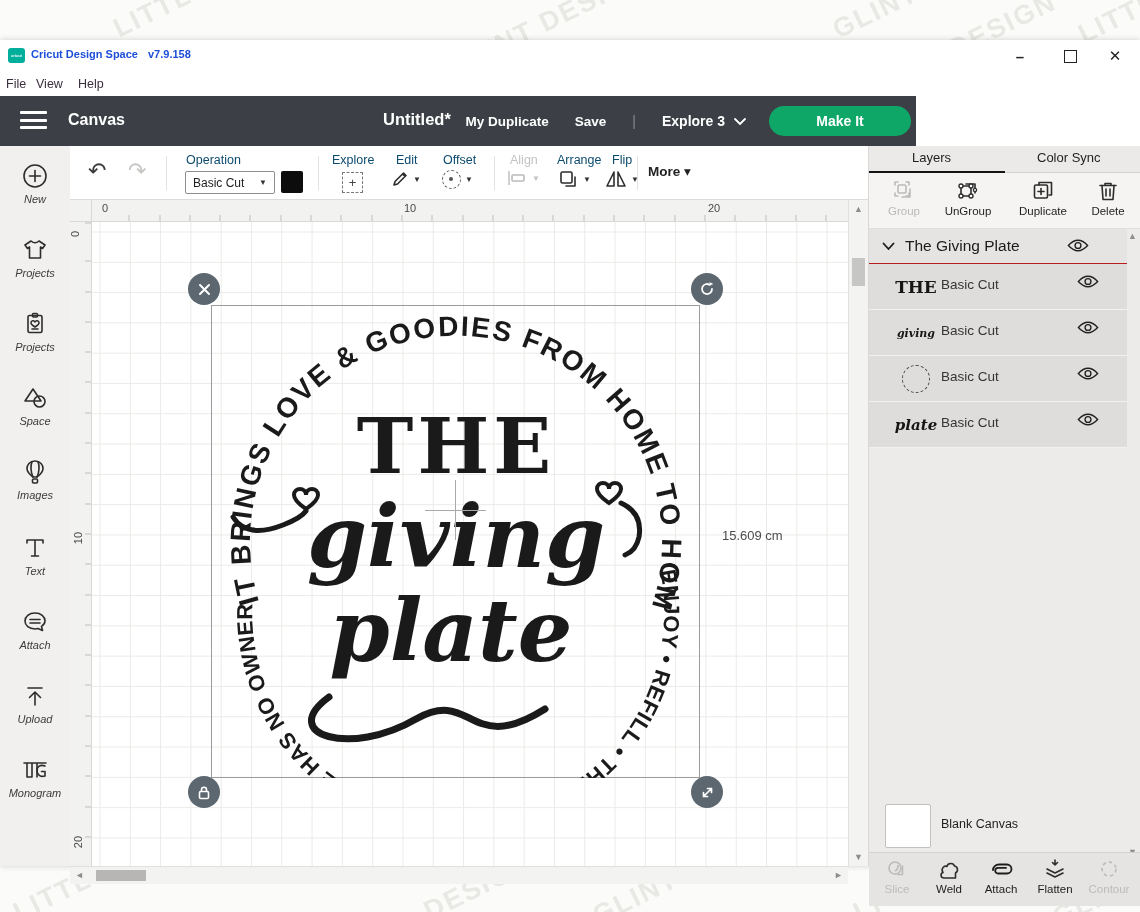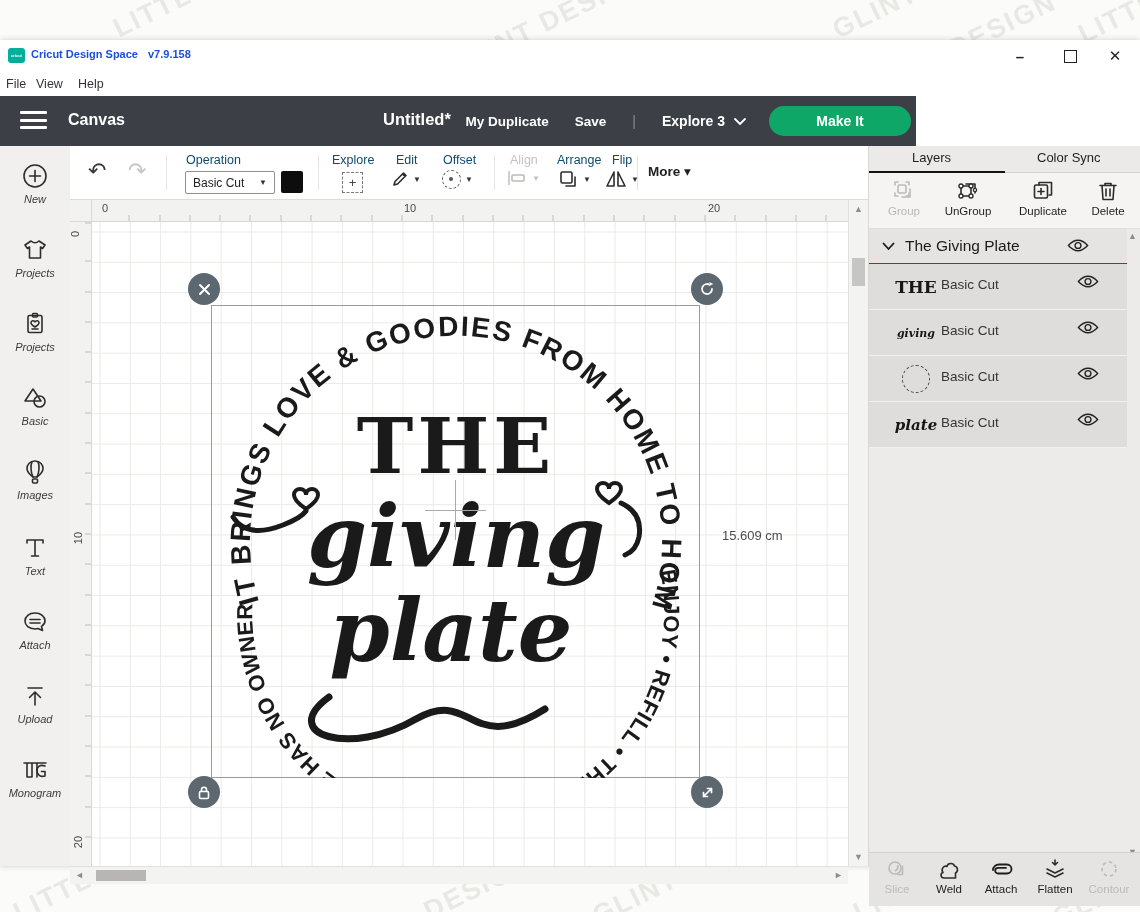--- a/index.html
+++ b/index.html
@@ -203,21 +203,21 @@
           <path d="M14 12 c-1-2-4-1.4-4 .7 c0 1.7 2.4 3.2 4 4.3 c1.6-1.1 4-2.6 4-4.3 c0-2.1-3-2.7-4-.7 Z" class="ic-stroke" stroke-width="1.3"></path>
           <line x1="11" y1="19" x2="17" y2="19" class="ic-stroke" stroke-width="1.3"></line>
         </svg>
       <div class="side-label">Projects</div>
     </div>
     <div class="side-item" style="top:238px">
       <svg width="28" height="28" viewBox="0 0 28 28">
           <path d="M12 5 L20 17 H4 Z" class="ic-stroke"></path>
           <circle cx="18.5" cy="17.5" r="5.5" class="ic-stroke"></circle>
         </svg>
-      <div class="side-label">Basic</div>
+      <div class="side-label">Space</div>
     </div>
     <div class="side-item" style="top:312px">
       <svg width="28" height="28" viewBox="0 0 28 28">
           <path d="M14 3 C8.5 3 6 7 6 10.5 C6 14.5 10 17.5 12 19 H16 C18 17.5 22 14.5 22 10.5 C22 7 19.5 3 14 3 Z" class="ic-stroke"></path>
           <path d="M11 3.8 C9.5 7 9.5 14 12 19 M17 3.8 C18.5 7 18.5 14 16 19" class="ic-stroke" stroke-width="1.1"></path>
           <rect x="11.5" y="21" width="5" height="4" rx="1" class="ic-stroke"></rect>
         </svg>
       <div class="side-label">Images</div>
     </div>
     <div class="side-item" style="top:388px">
@@ -491,20 +491,24 @@
             <circle cx="12" cy="8" r="3.2" fill="none" stroke="#222" stroke-width="1.5"></circle>
           </svg>
       </span>
     </div>
 
     <div class="rscroll">
       <span class="scr-arrow" style="left:0;top:2px">▲</span>
       <span class="scr-arrow" style="left:0;bottom:2px">▼</span>
     </div>
 
+    <div class="blank-row">
+      <div class="blank-swatch"></div>
+      <span class="blank-label">Blank Canvas</span>
+    </div>
 
     <div class="rbottom">
       <div class="rbact disabled" style="left:2px">
         <svg width="24" height="24" viewBox="0 0 24 24" style="margin:0 auto">
             <circle cx="10" cy="10" r="6" class="ic-stroke ic-gray"></circle>
             <path d="M13 16.5 H17.5 V8" class="ic-stroke ic-gray"></path>
             <path d="M10 13 A6 6 0 0 0 13 7" fill="none" stroke="#bcbbb9" stroke-width="1.6"></path>
           </svg>
         <div class="lbl">Slice</div>
       </div>

